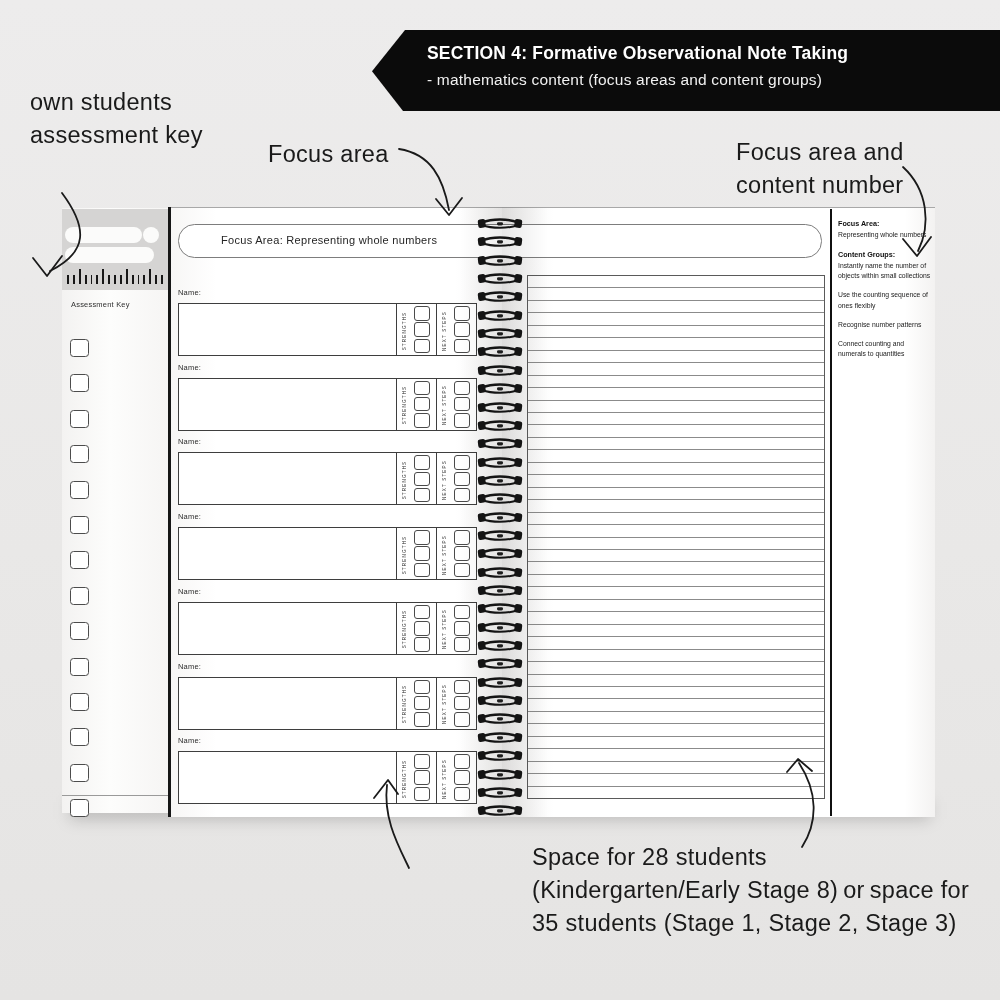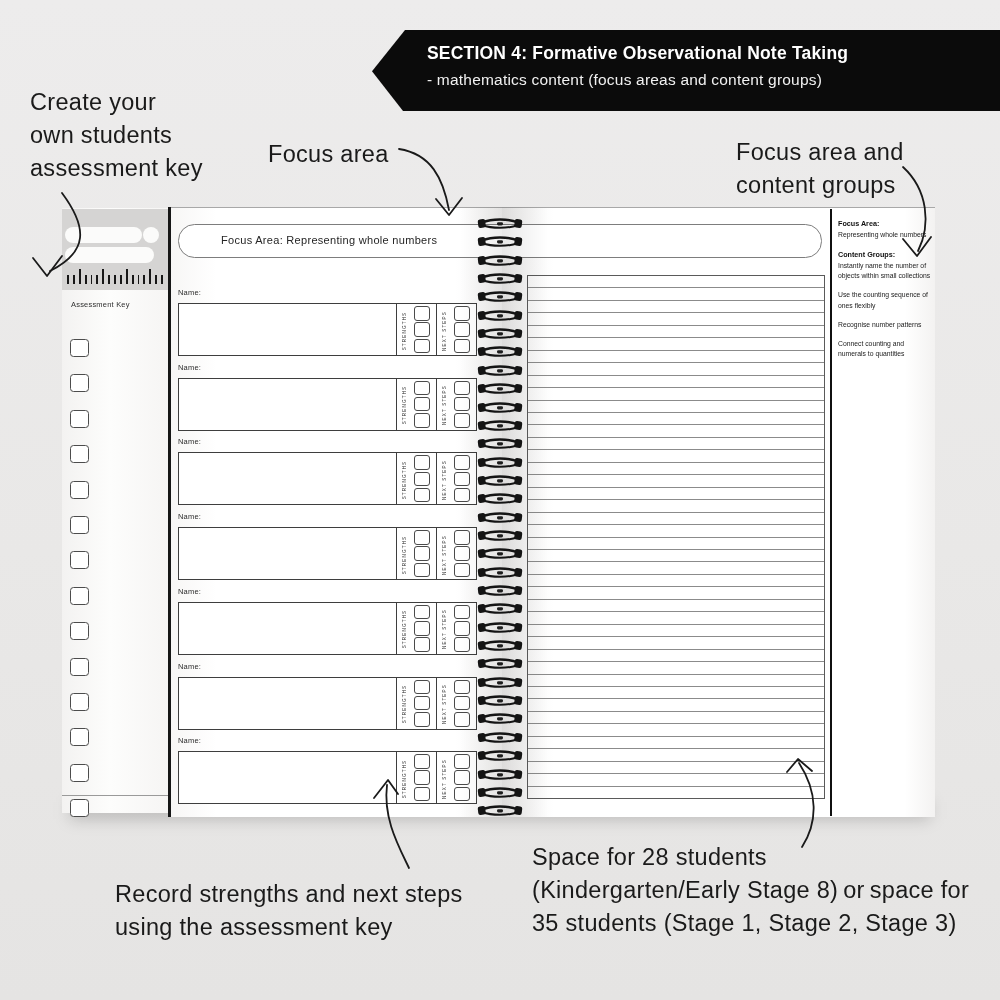--- a/index.html
+++ b/index.html
@@ -99,32 +99,27 @@
   <div class="nb-shadow"></div>
 
   <div class="banner">
     <div class="banner-inner">
       <div class="banner-title">SECTION 4: Formative Observational Note Taking</div>
       <div class="banner-sub">- mathematics content (focus areas and content groups)</div>
     </div>
   </div>
 
   <div class="ann" id="ann-create">
-    <div>Create your</div>
     <div>own students</div>
     <div>assessment key</div>
   </div>
   <div class="ann" id="ann-focus">Focus area</div>
   <div class="ann" id="ann-fc">
     <div>Focus area and</div>
-    <div>content groups</div>
-  </div>
-  <div class="ann" id="ann-record">
-    <div>Record strengths and next steps</div>
-    <div>using the assessment key</div>
+    <div>content number</div>
   </div>
   <div class="ann" id="ann-space">
     <div>Space for 28 students</div>
     <div><span>(Kindergarten/Early Stage 8)</span><span class="it">or</span><span>space for</span></div>
     <div>35 students (Stage 1, Stage 2, Stage 3)</div>
   </div>
 
   <div class="strip">
     <div class="strip-gray">
       <div class="bar" style="left:3px;top:18px;width:77px;"></div>

